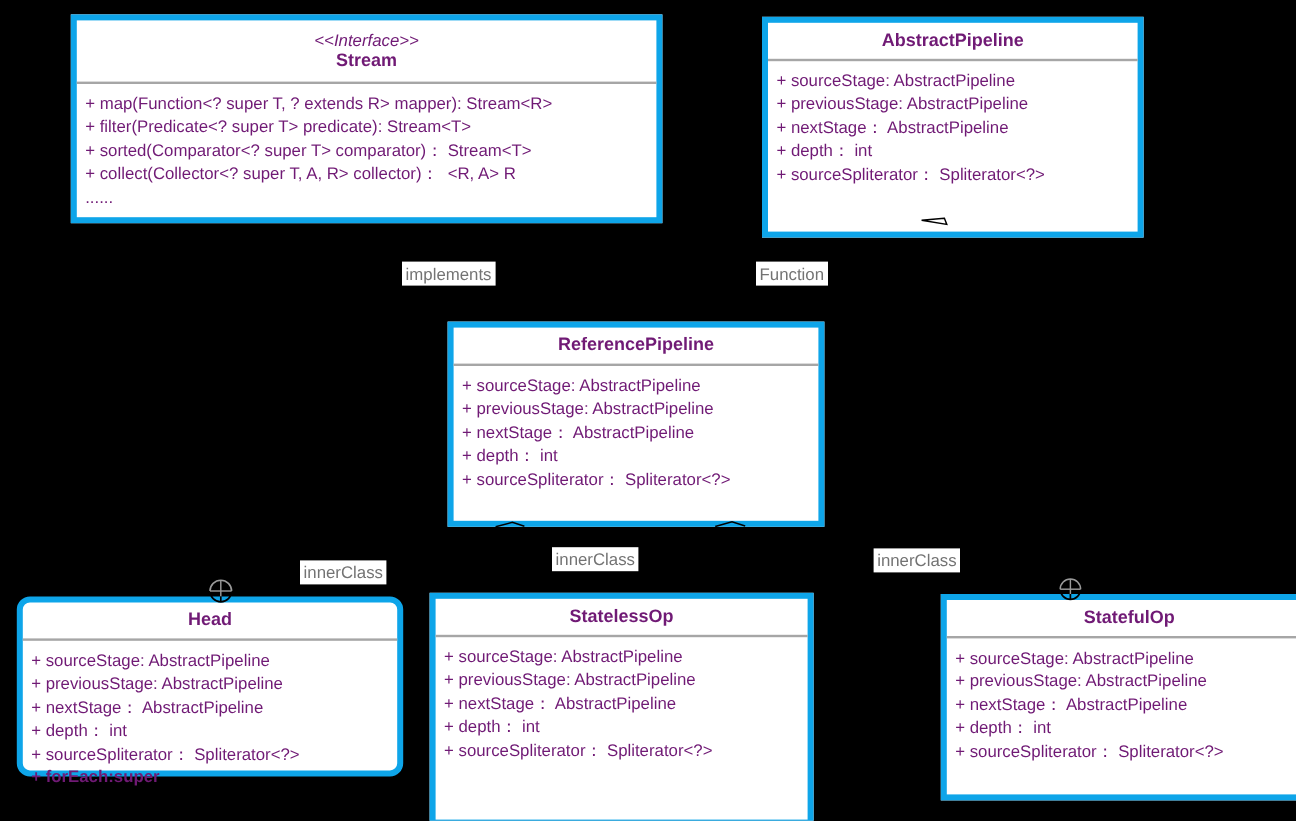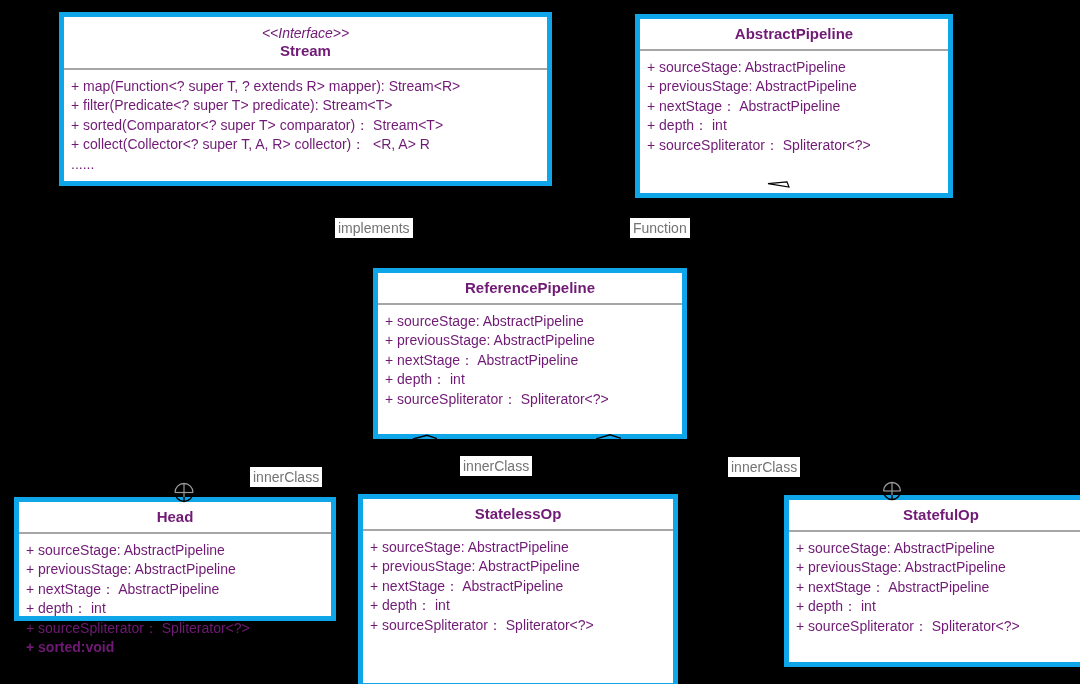--- a/index.html
+++ b/index.html
@@ -23,21 +23,21 @@
   .member{white-space:pre;font-size:14px;line-height:19.4px;padding-left:7px;}
   .member.bold{font-weight:bold;}
   .label-chip{
     position:absolute;background:#fff;color:#737373;font-size:14px;
     line-height:18px;padding:1px 3px;white-space:nowrap;
   }
   
   #box-stream   {left:59px;  top:12px;  width:493px; height:174px;}
   #box-abstract {left:635px; top:14px;  width:318px; height:184px;}
   #box-reference{left:360px; top:268px; width:314px; height:171px;margin-left:13px;}
-  #box-head     {left:14px;  top:497px; width:322px; height:124px;}
+  #box-head     {left:14px;  top:497px; width:322px; height:150px;border-radius:11px;}
   #box-stateless{left:358px; top:494px; width:320px; height:194px;}
   #box-stateful {left:744px; top:495px; width:314px; height:172px;margin-left:40px;}
   
   #label-implements {left:335px; top:218px;}
   #label-extends    {left:630px; top:218px;}
   #label-inner-left {left:250px; top:467px;}
   #label-inner-mid  {left:460px; top:456px;}
   #label-inner-right{left:728px; top:457px;}
   #overlay{position:absolute;left:0;top:0;pointer-events:none;}
 </style>
@@ -87,21 +87,21 @@
 <div class="uml-box" id="box-head">
   <div class="uml-title title-single">
     <div class="cname">Head</div>
   </div>
   <div class="uml-members">
     <div class="member">+ sourceStage: AbstractPipeline</div>
     <div class="member">+ previousStage: AbstractPipeline</div>
     <div class="member">+ nextStage： AbstractPipeline</div>
     <div class="member">+ depth： int</div>
     <div class="member">+ sourceSpliterator： Spliterator&lt;?&gt;</div>
-    <div class="member bold">+ sorted:void</div>
+    <div class="member bold">+ forEach:super</div>
   </div>
 </div>
 
 <div class="uml-box" id="box-stateless">
   <div class="uml-title title-single">
     <div class="cname">StatelessOp</div>
   </div>
   <div class="uml-members">
     <div class="member">+ sourceStage: AbstractPipeline</div>
     <div class="member">+ previousStage: AbstractPipeline</div>

